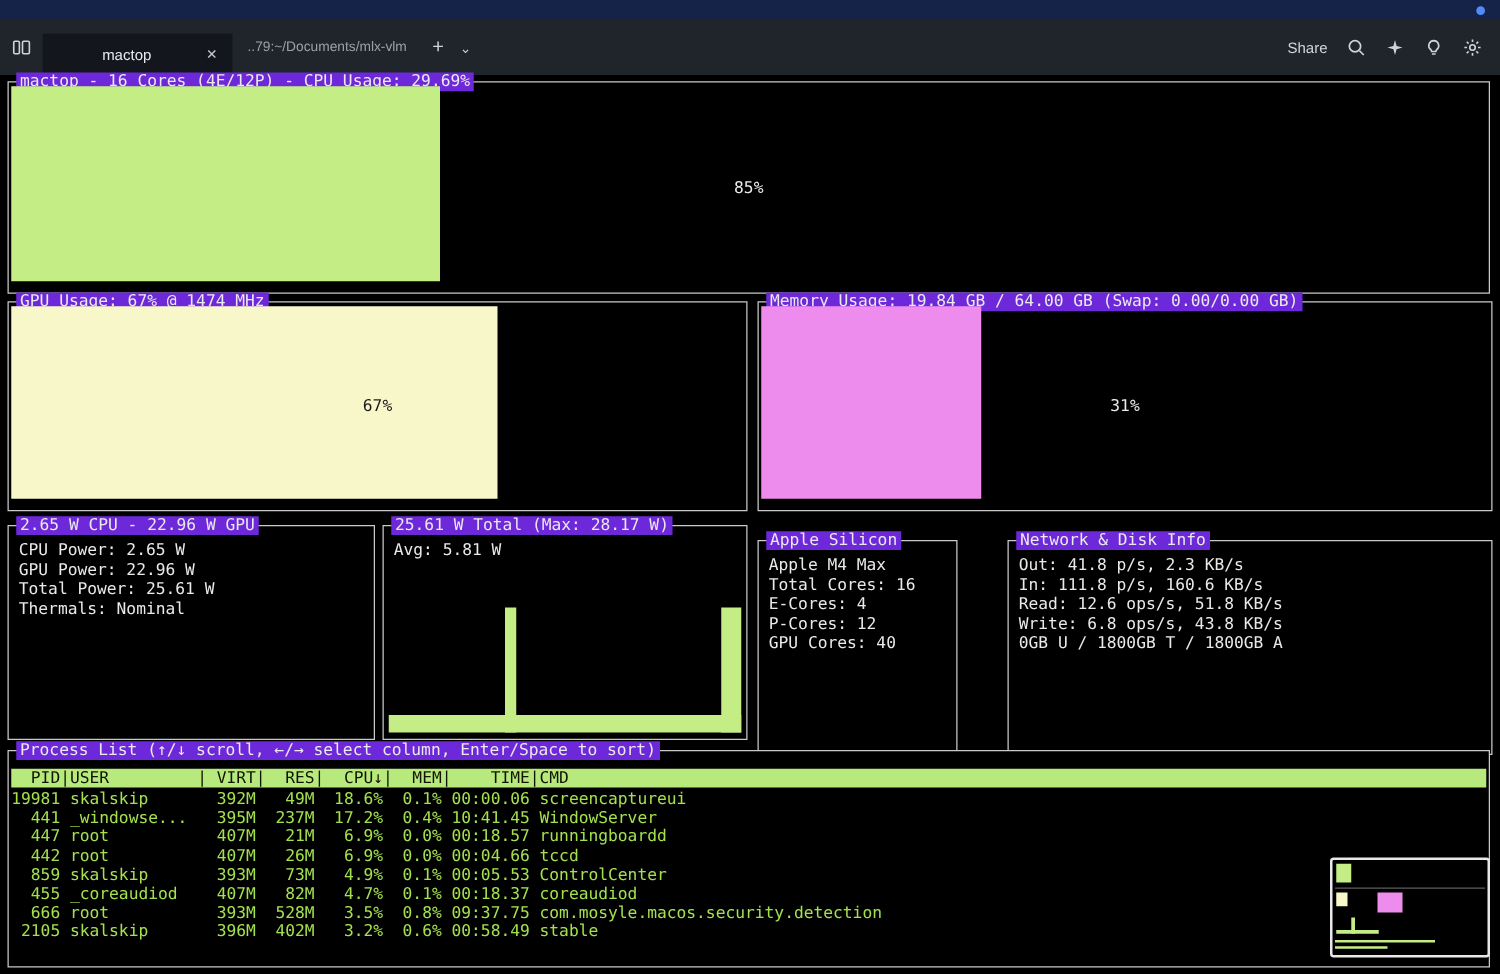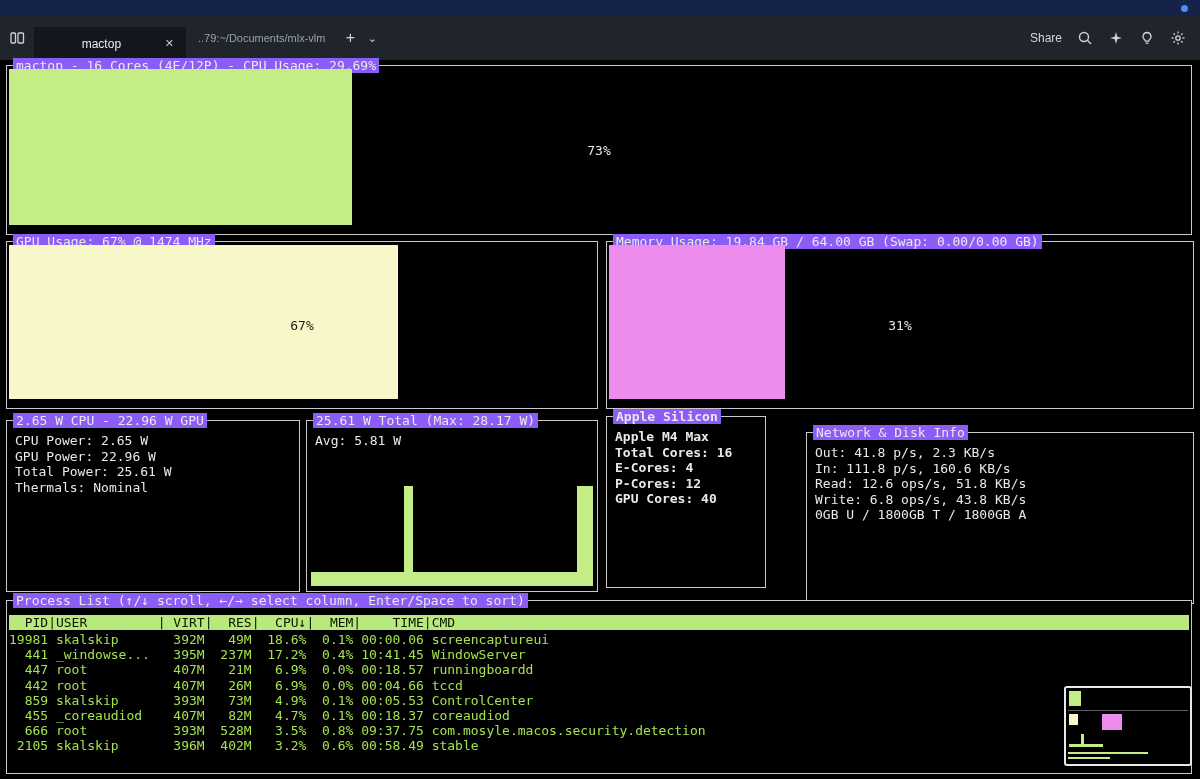--- a/index.html
+++ b/index.html
@@ -26,30 +26,30 @@
   .chev { width: 18px; font-size: 11px; }
   .tab-right { margin-left: auto; display: flex; align-items: center; gap: 15px;
     padding-right: 14px; }
   .share { font-size: 12px; color: #d2d5da; cursor: pointer; margin-left: 46px; }
   .tab-right svg, .sidebar-toggle svg { display: block; }
 
   
   .term { position: relative; width: 1200px; height: 719px; background: #000;
     font-family: "DejaVu Sans Mono", monospace; }
   .panel { position: absolute; border: 1px solid var(--border); background: #000; }
-  .panel-title { position: absolute; top: -8px; left: 6px; background: #8b5cf6;
+  .panel-title { position: absolute; top: -8px; left: 6px; background: #6d28d9;
     padding: 0 3px; font-size: 13px; line-height: 15px; color: var(--text);
     white-space: nowrap; }
 
   .cpu-panel     { left: 6px;   top: 5px;   width: 1186px; height: 170px; }
   .gpu-panel     { left: 6px;   top: 181px; width: 592px;  height: 168px; }
   .memory-panel  { left: 606px; top: 181px; width: 588px;  height: 168px; }
   .power-panel   { left: 6px;   top: 360px; width: 294px;  height: 172px; }
   .total-panel   { left: 306px; top: 360px; width: 292px;  height: 172px; }
-  .silicon-panel { left: 606px; top: 356px; width: 160px;  height: 172px; font-weight: bold; }
+  .silicon-panel { left: 606px; top: 372px; width: 160px;  height: 172px; }
   .network-panel { left: 806px; top: 372px; width: 388px;  height: 172px; }
   .process-panel { left: 6px;   top: 540px; width: 1186px; height: 174px; }
 
   .gauge-fill { position: absolute; left: 2px; top: 3px; bottom: 9px; width: 0; }
   .gauge-label { position: absolute; inset: 0; display: flex; align-items: center;
     justify-content: center; font-size: 13px; }
 
   .lines { padding: 12px 8px 0; font-size: 13px; line-height: 15.5px;
     color: var(--text); white-space: pre; }
 
@@ -134,21 +134,21 @@
       </svg>
     </span>
   </div>
 </div>
 
 <div class="term">
 
   <div class="panel cpu-panel">
     <span class="panel-title">mactop - 16 Cores (4E/12P) - CPU Usage: 29.69%</span>
     <div class="gauge-fill" style="width: 29%; background: rgb(196, 238, 133);"></div>
-    <div class="gauge-label" style="color: rgb(233, 233, 233);">73%</div>
+    <div class="gauge-label" style="color: rgb(233, 233, 233);">85%</div>
   </div>
 
   <div class="panel gpu-panel">
     <span class="panel-title">GPU Usage: 67% @ 1474 MHz</span>
     <div class="gauge-fill" style="width: 66%; background: rgb(247, 247, 201);"></div>
     <div class="gauge-label" style="color: rgb(28, 28, 28);">67%</div>
   </div>
 
   <div class="panel memory-panel">
     <span class="panel-title">Memory Usage: 19.84 GB / 64.00 GB (Swap: 0.00/0.00 GB)</span>

